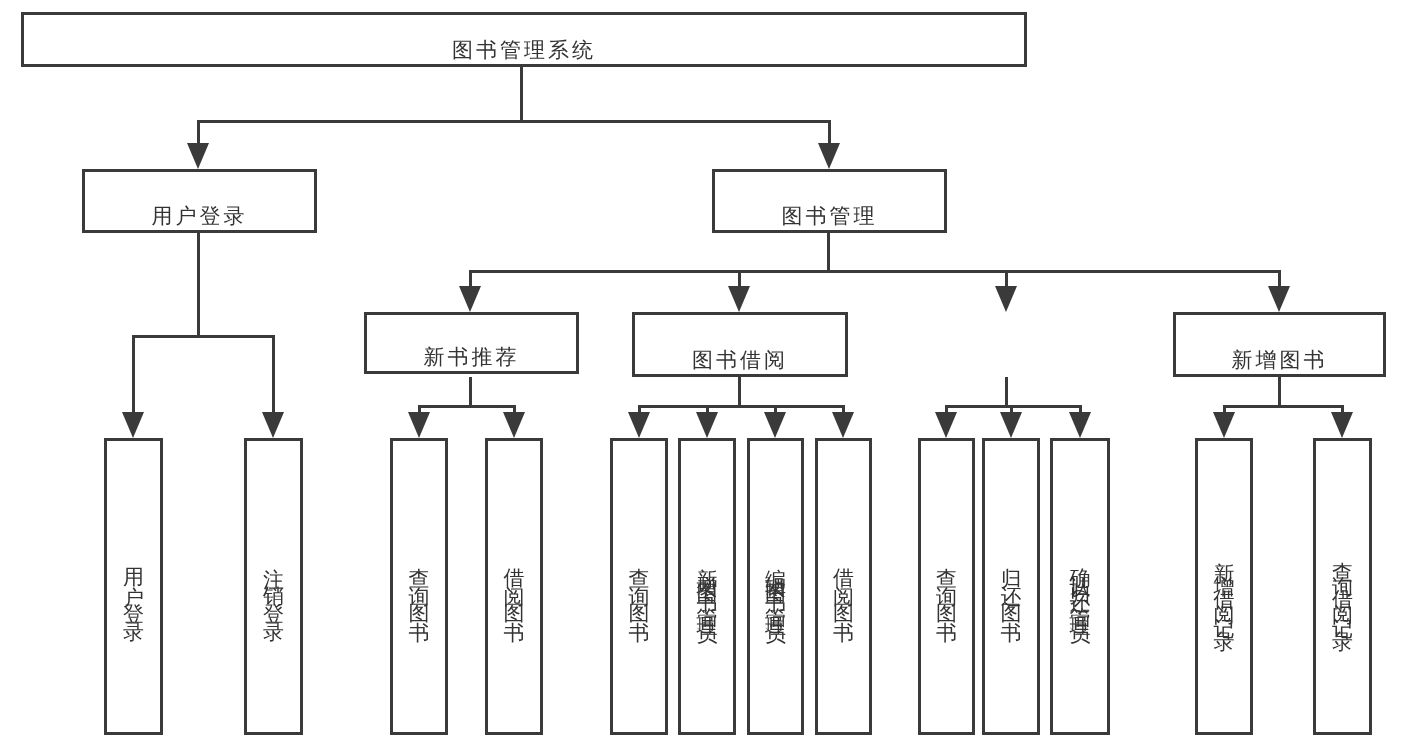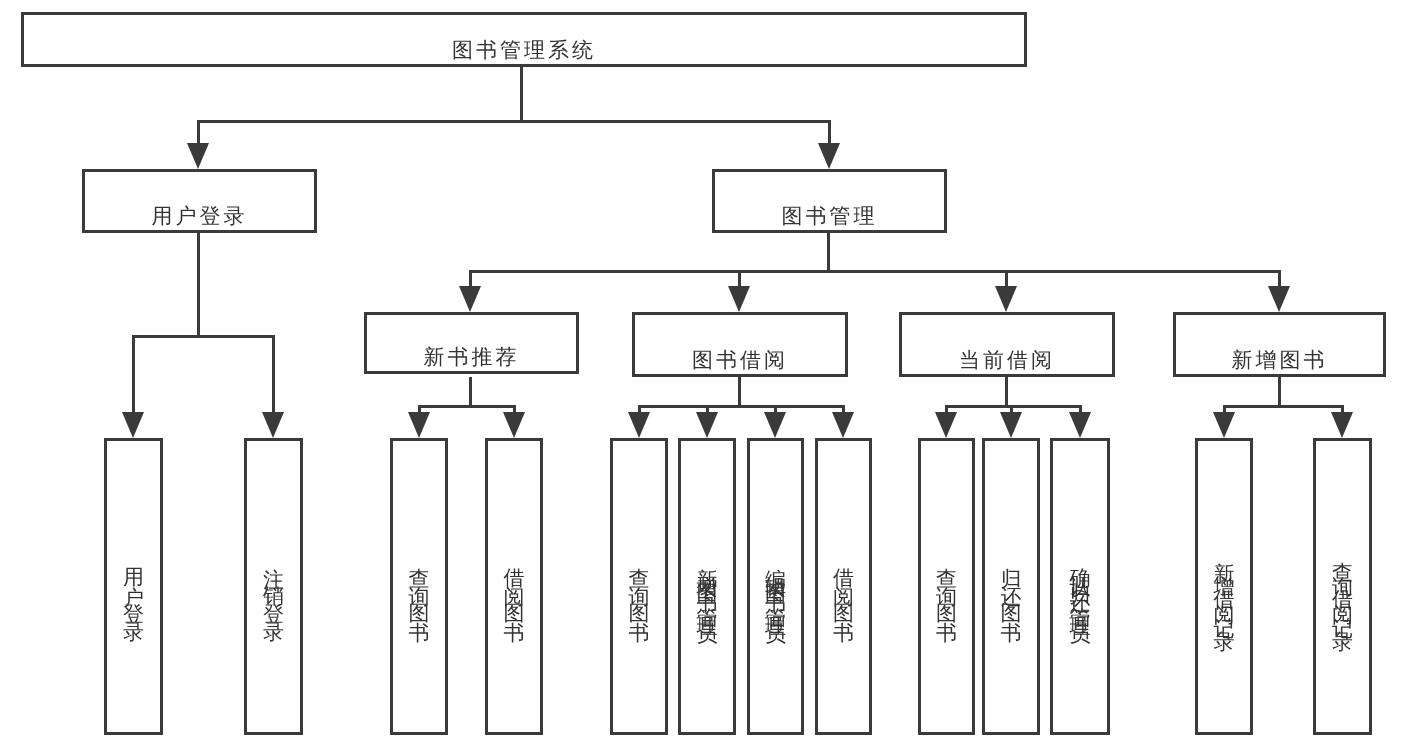--- a/index.html
+++ b/index.html
@@ -99,23 +99,20 @@
   <div class="head" style="left:995px;top:286px"></div>
   <div class="lv" style="left:1278px;top:270px;height:16px"></div>
   <div class="head" style="left:1268px;top:286px"></div>
 
   <div class="node h" style="left:364px;top:312px;width:215px;height:62px">
     <span>新书推荐</span>
   </div>
   <div class="node h" style="left:632px;top:312px;width:216px;height:65px">
     <span>图书借阅</span>
   </div>
-  <div class="node h" style="left:899px;top:312px;width:216px;height:65px">
-    <span>当前借阅</span>
-  </div>
   <div class="node h" style="left:1173px;top:312px;width:213px;height:65px">
     <span>新增图书</span>
   </div>
 
   <div class="lv" style="left:469px;top:377px;height:28px"></div>
   <div class="lh" style="left:418px;top:405px;width:98px"></div>
   <div class="lv" style="left:418px;top:405px;height:7px"></div>
   <div class="head" style="left:408px;top:412px"></div>
   <div class="lv" style="left:513px;top:405px;height:7px"></div>
   <div class="head" style="left:503px;top:412px"></div>

